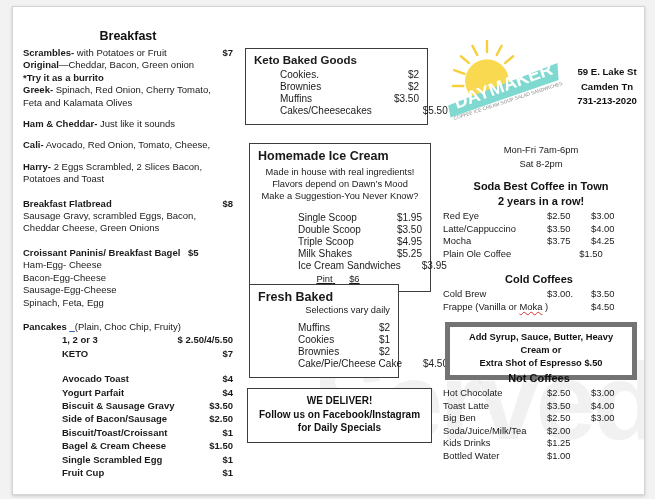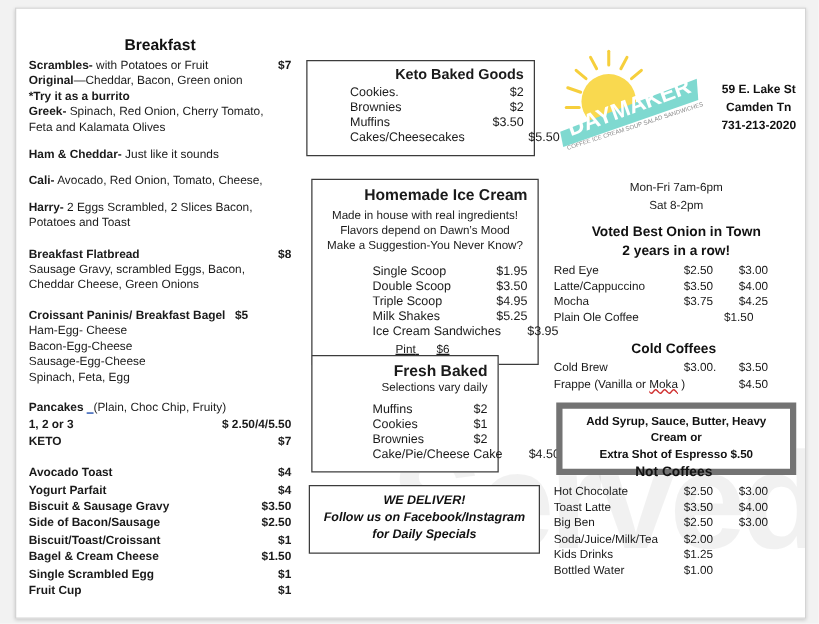--- a/index.html
+++ b/index.html
@@ -46,21 +46,21 @@
     top: 0;
   }
   .col-left  { left: 10px;  width: 210px; }
   .col-mid   { left: 232px; width: 190px; }
   .col-right { left: 428px; width: 200px; }
 
   
   .sec-title {
     font-weight: bold;
     font-size: 11.5px;
-    text-align: right;
+    text-align: left;
     color: #1a1a1a;
   }
   .row {
     display: flex;
     font-size: 10px;
     color: #1a1a1a;
     line-height: 12px;
     margin-left: 26px;
   }
   .row .nm { flex: 1 1 auto; white-space: nowrap; }
@@ -89,20 +89,21 @@
   .pc-underscore {
     color: #3a63b8;
     text-decoration: underline;
   }
   .priced {
     display: flex;
     font-size: 9.5px;
     font-weight: bold;
     line-height: 13.4px;
     color: #1a1a1a;
+    margin-left: 39px;
   }
   .priced .nm { flex: 1 1 auto; }
   .priced .pr { flex: 0 0 52px; text-align: right; }
 
   
   .box {
     border: 1px solid #3c3c3c;
     background: #fff;
     padding: 5px 8px 7px 8px;
     box-sizing: border-box;
@@ -134,21 +135,20 @@
     font-size: 9.3px;
     text-align: right;
     margin-top: 1px;
     margin-bottom: 7px;
     color: #1a1a1a;
   }
   .fresh-list { margin-left: 14px; }
   .fresh-list .row .pr { flex: 0 0 46px; }
 
   .deliver {
-    font-style: italic;
     font-weight: bold;
     text-align: center;
     font-size: 10px;
     line-height: 13.6px;
     color: #111;
   }
 
   
   .logo-wrap {
     position: absolute;
@@ -465,21 +465,21 @@
         <div>Camden Tn</div>
         <div>731-213-2020</div>
       </div>
 
       <div class="hours">
         <div>Mon-Fri   7am-6pm</div>
         <div>Sat 8-2pm</div>
       </div>
 
       <div class="voted">
-        <div>Voted Best Onion in Town</div>
+        <div>Soda Best Coffee in Town</div>
         <div>2 years in a row!</div>
       </div>
 
       <div class="coffee-list">
         <div class="c2">
           <span class="nm">Red Eye</span>
           <span class="p1">$2.50</span>
           <span class="p2">$3.00</span>
         </div>
         <div class="c2">

